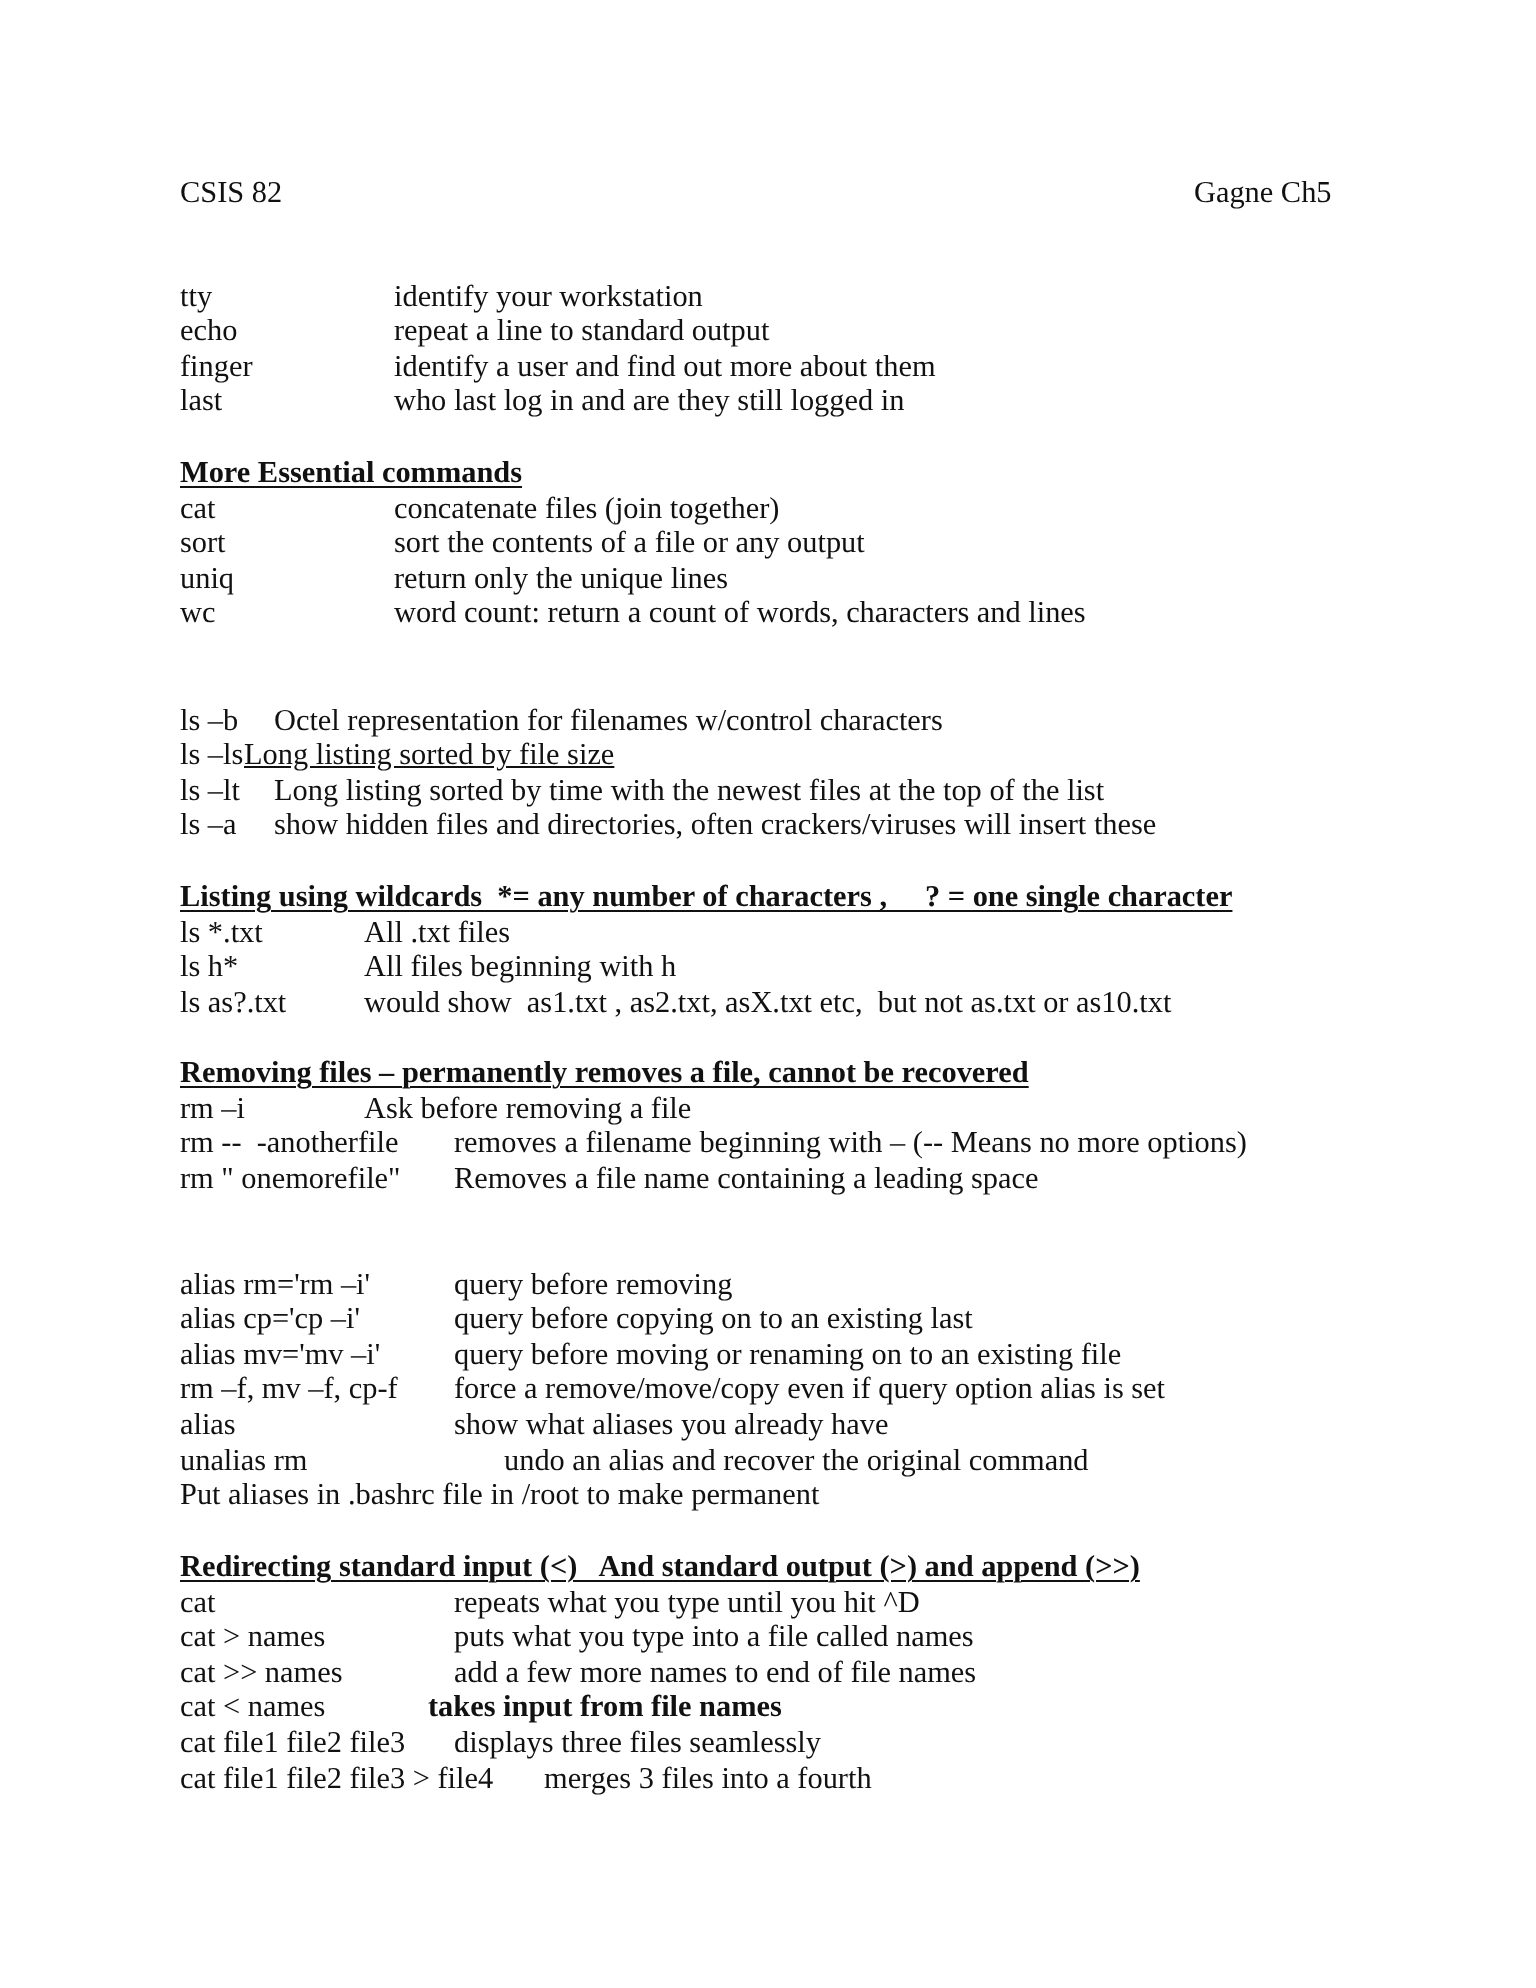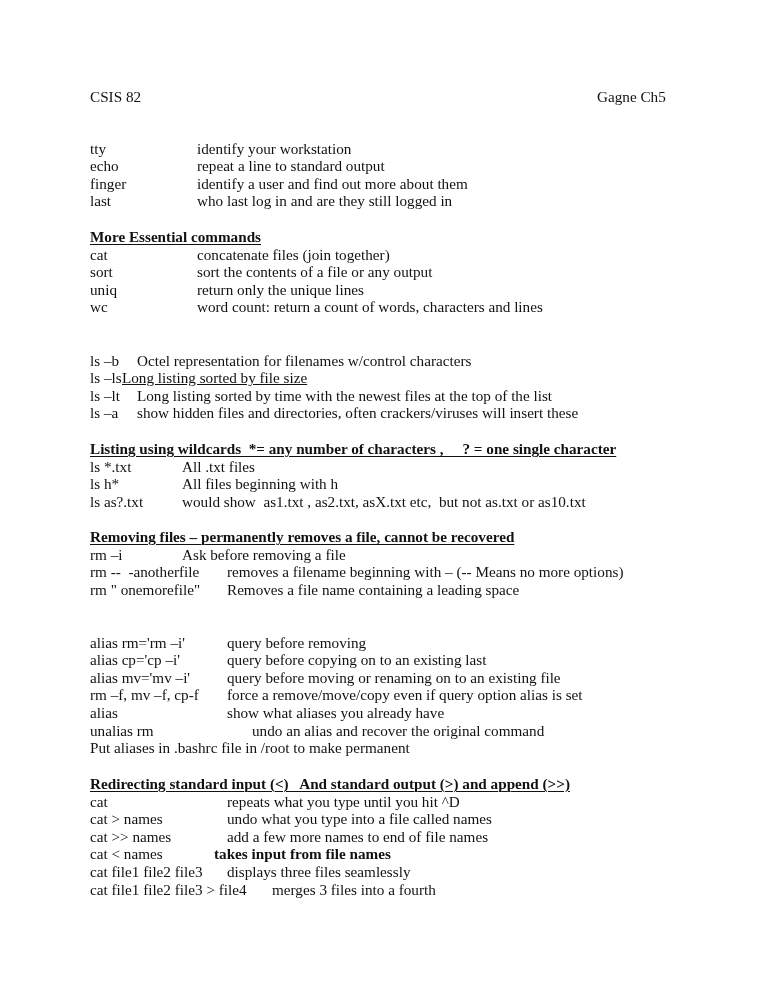--- a/index.html
+++ b/index.html
@@ -53,19 +53,19 @@
   <div class="row" style="top:633.6px;"><span class="cmd">alias rm='rm –i'</span><span class="desc" style="left:137px;">query before removing</span></div>
   <div class="row" style="top:651.2px;"><span class="cmd">alias cp='cp –i'</span><span class="desc" style="left:137px;">query before copying on to an existing last</span></div>
   <div class="row" style="top:668.8px;"><span class="cmd">alias mv='mv –i'</span><span class="desc" style="left:137px;">query before moving or renaming on to an existing file</span></div>
   <div class="row" style="top:686.4px;"><span class="cmd">rm –f, mv –f, cp-f</span><span class="desc" style="left:137px;">force a remove/move/copy even if query option alias is set</span></div>
   <div class="row" style="top:704px;"><span class="cmd">alias</span><span class="desc" style="left:137px;">show what aliases you already have</span></div>
   <div class="row" style="top:721.6px;"><span class="cmd">unalias rm</span><span class="desc" style="left:137px;margin-left:25px;">undo an alias and recover the original command</span></div>
   <div class="line" style="top:739.2px;">Put aliases in .bashrc file in /root to make permanent</div>
 
   <div class="line heading" style="top:775px;">Redirecting standard input (&lt;)   And standard output (&gt;) and append (&gt;&gt;)</div>
   <div class="row" style="top:792.6px;"><span class="cmd">cat</span><span class="desc" style="left:137px;">repeats what you type until you hit ^D</span></div>
-  <div class="row" style="top:810.2px;"><span class="cmd">cat &gt; names</span><span class="desc" style="left:137px;">undo what you type into a file called names</span></div>
+  <div class="row" style="top:810.2px;"><span class="cmd">cat &gt; names</span><span class="desc" style="left:137px;">puts what you type into a file called names</span></div>
   <div class="row" style="top:827.8px;"><span class="cmd">cat &gt;&gt; names</span><span class="desc" style="left:137px;">add a few more names to end of file names</span></div>
   <div class="row" style="top:845.4px;"><span class="cmd">cat &lt; names</span><span class="desc" style="left:124px;font-weight:bold;">takes input from file names</span></div>
   <div class="row" style="top:863px;"><span class="cmd">cat file1 file2 file3</span><span class="desc" style="left:137px;">displays three files seamlessly</span></div>
   <div class="row" style="top:880.6px;"><span class="cmd">cat file1 file2 file3 &gt; file4</span><span class="desc" style="left:182px;">merges 3 files into a fourth</span></div>
 
 </div>
 
 </body></html>

